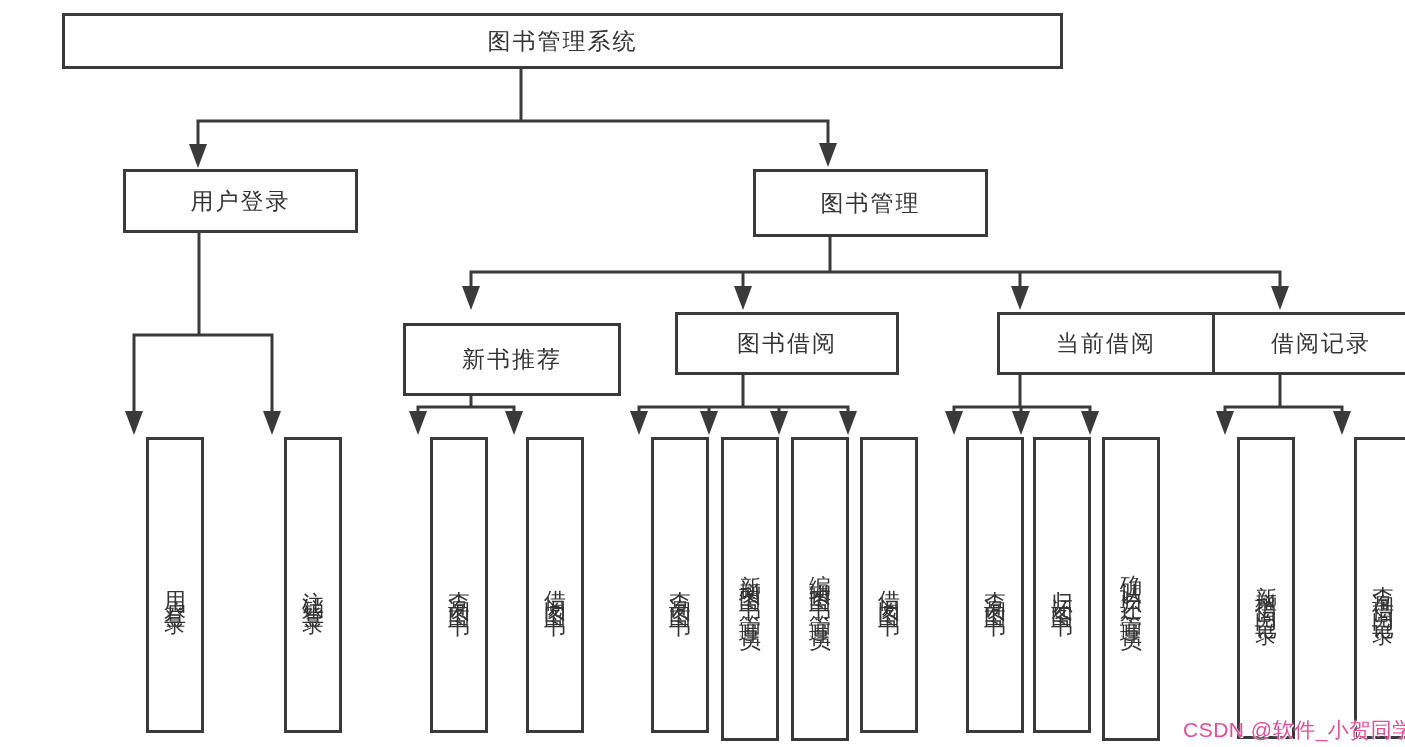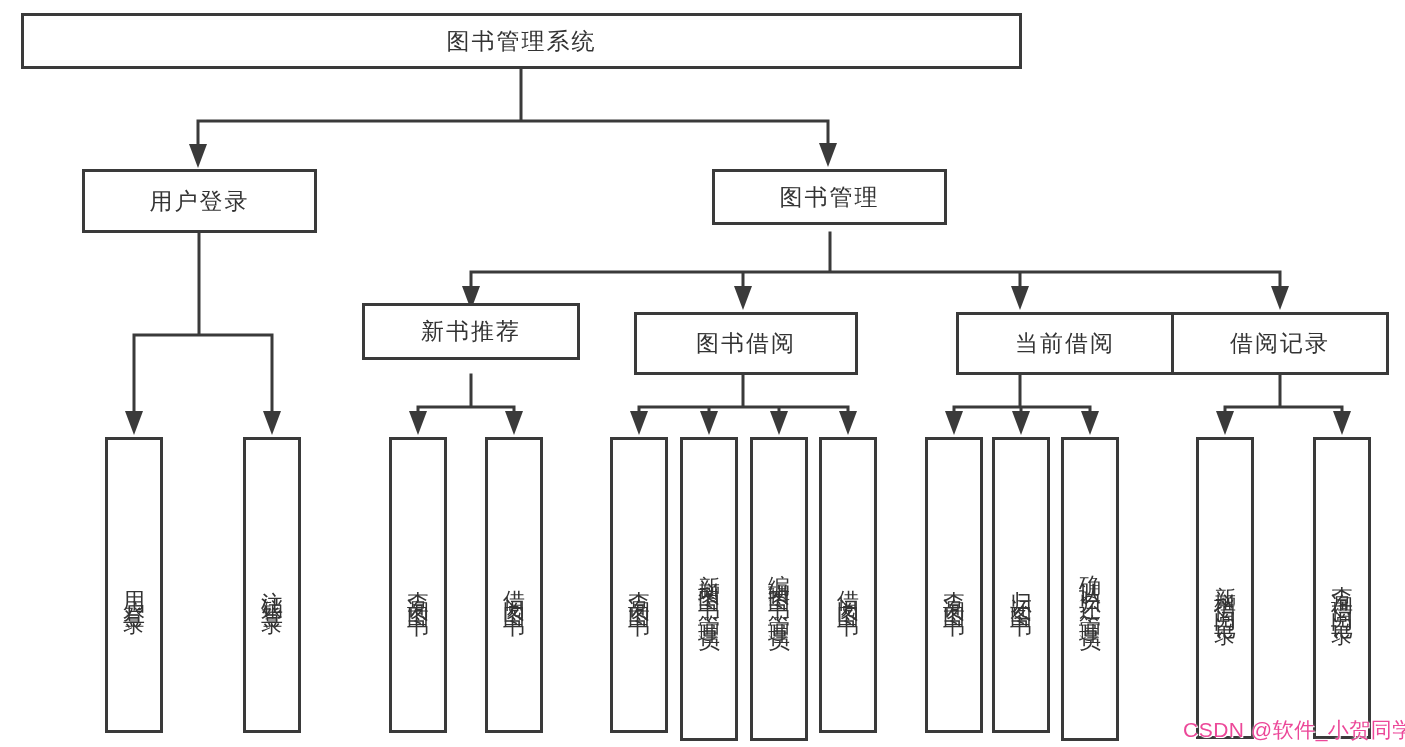--- a/index.html
+++ b/index.html
@@ -7,20 +7,21 @@
     width:1405px;height:747px;position:relative;overflow:hidden;
     background:#ffffff;
     font-family:"Liberation Sans","DejaVu Sans",sans-serif;
   }
   #connectors{position:absolute;left:0;top:0;z-index:0;}
   .box{
     position:absolute;box-sizing:border-box;z-index:1;
     border:3px solid #3a3a3a;background:#ffffff;
     display:flex;align-items:center;justify-content:center;
     color:#333333;
+    margin-left:41px;
   }
   .h-label{font-size:23px;letter-spacing:2px;white-space:nowrap;}
   .v-label{
     writing-mode:vertical-rl;text-orientation:mixed;
     font-size:22px;letter-spacing:8px;line-height:1;
     white-space:nowrap;
   }
   .leaf .v-label{margin-bottom:-8px;}
   #watermark{
     position:absolute;z-index:2;left:1183px;top:716px;width:220px;
@@ -56,25 +57,25 @@
       <polygon points="1333,411 1351,411 1342,435" fill="#3a3a3a"></polygon>
     </svg>
 
   <div class="box" style="left:21px;top:13px;width:1001px;height:56px">
     <span class="h-label">图书管理系统</span>
   </div>
 
   <div class="box" style="left:82px;top:169px;width:235px;height:64px">
     <span class="h-label">用户登录</span>
   </div>
-  <div class="box" style="left:712px;top:169px;width:235px;height:56px">
+  <div class="box" style="left:712px;top:169px;width:235px;height:68px">
     <span class="h-label">图书管理</span>
   </div>
 
-  <div class="box" style="left:362px;top:303px;width:218px;height:57px">
+  <div class="box" style="left:362px;top:323px;width:218px;height:73px">
     <span class="h-label">新书推荐</span>
   </div>
   <div class="box" style="left:634px;top:312px;width:224px;height:63px">
     <span class="h-label">图书借阅</span>
   </div>
   <div class="box" style="left:956px;top:312px;width:218px;height:63px">
     <span class="h-label">当前借阅</span>
   </div>
   <div class="box" style="left:1171px;top:312px;width:218px;height:63px">
     <span class="h-label">借阅记录</span>

